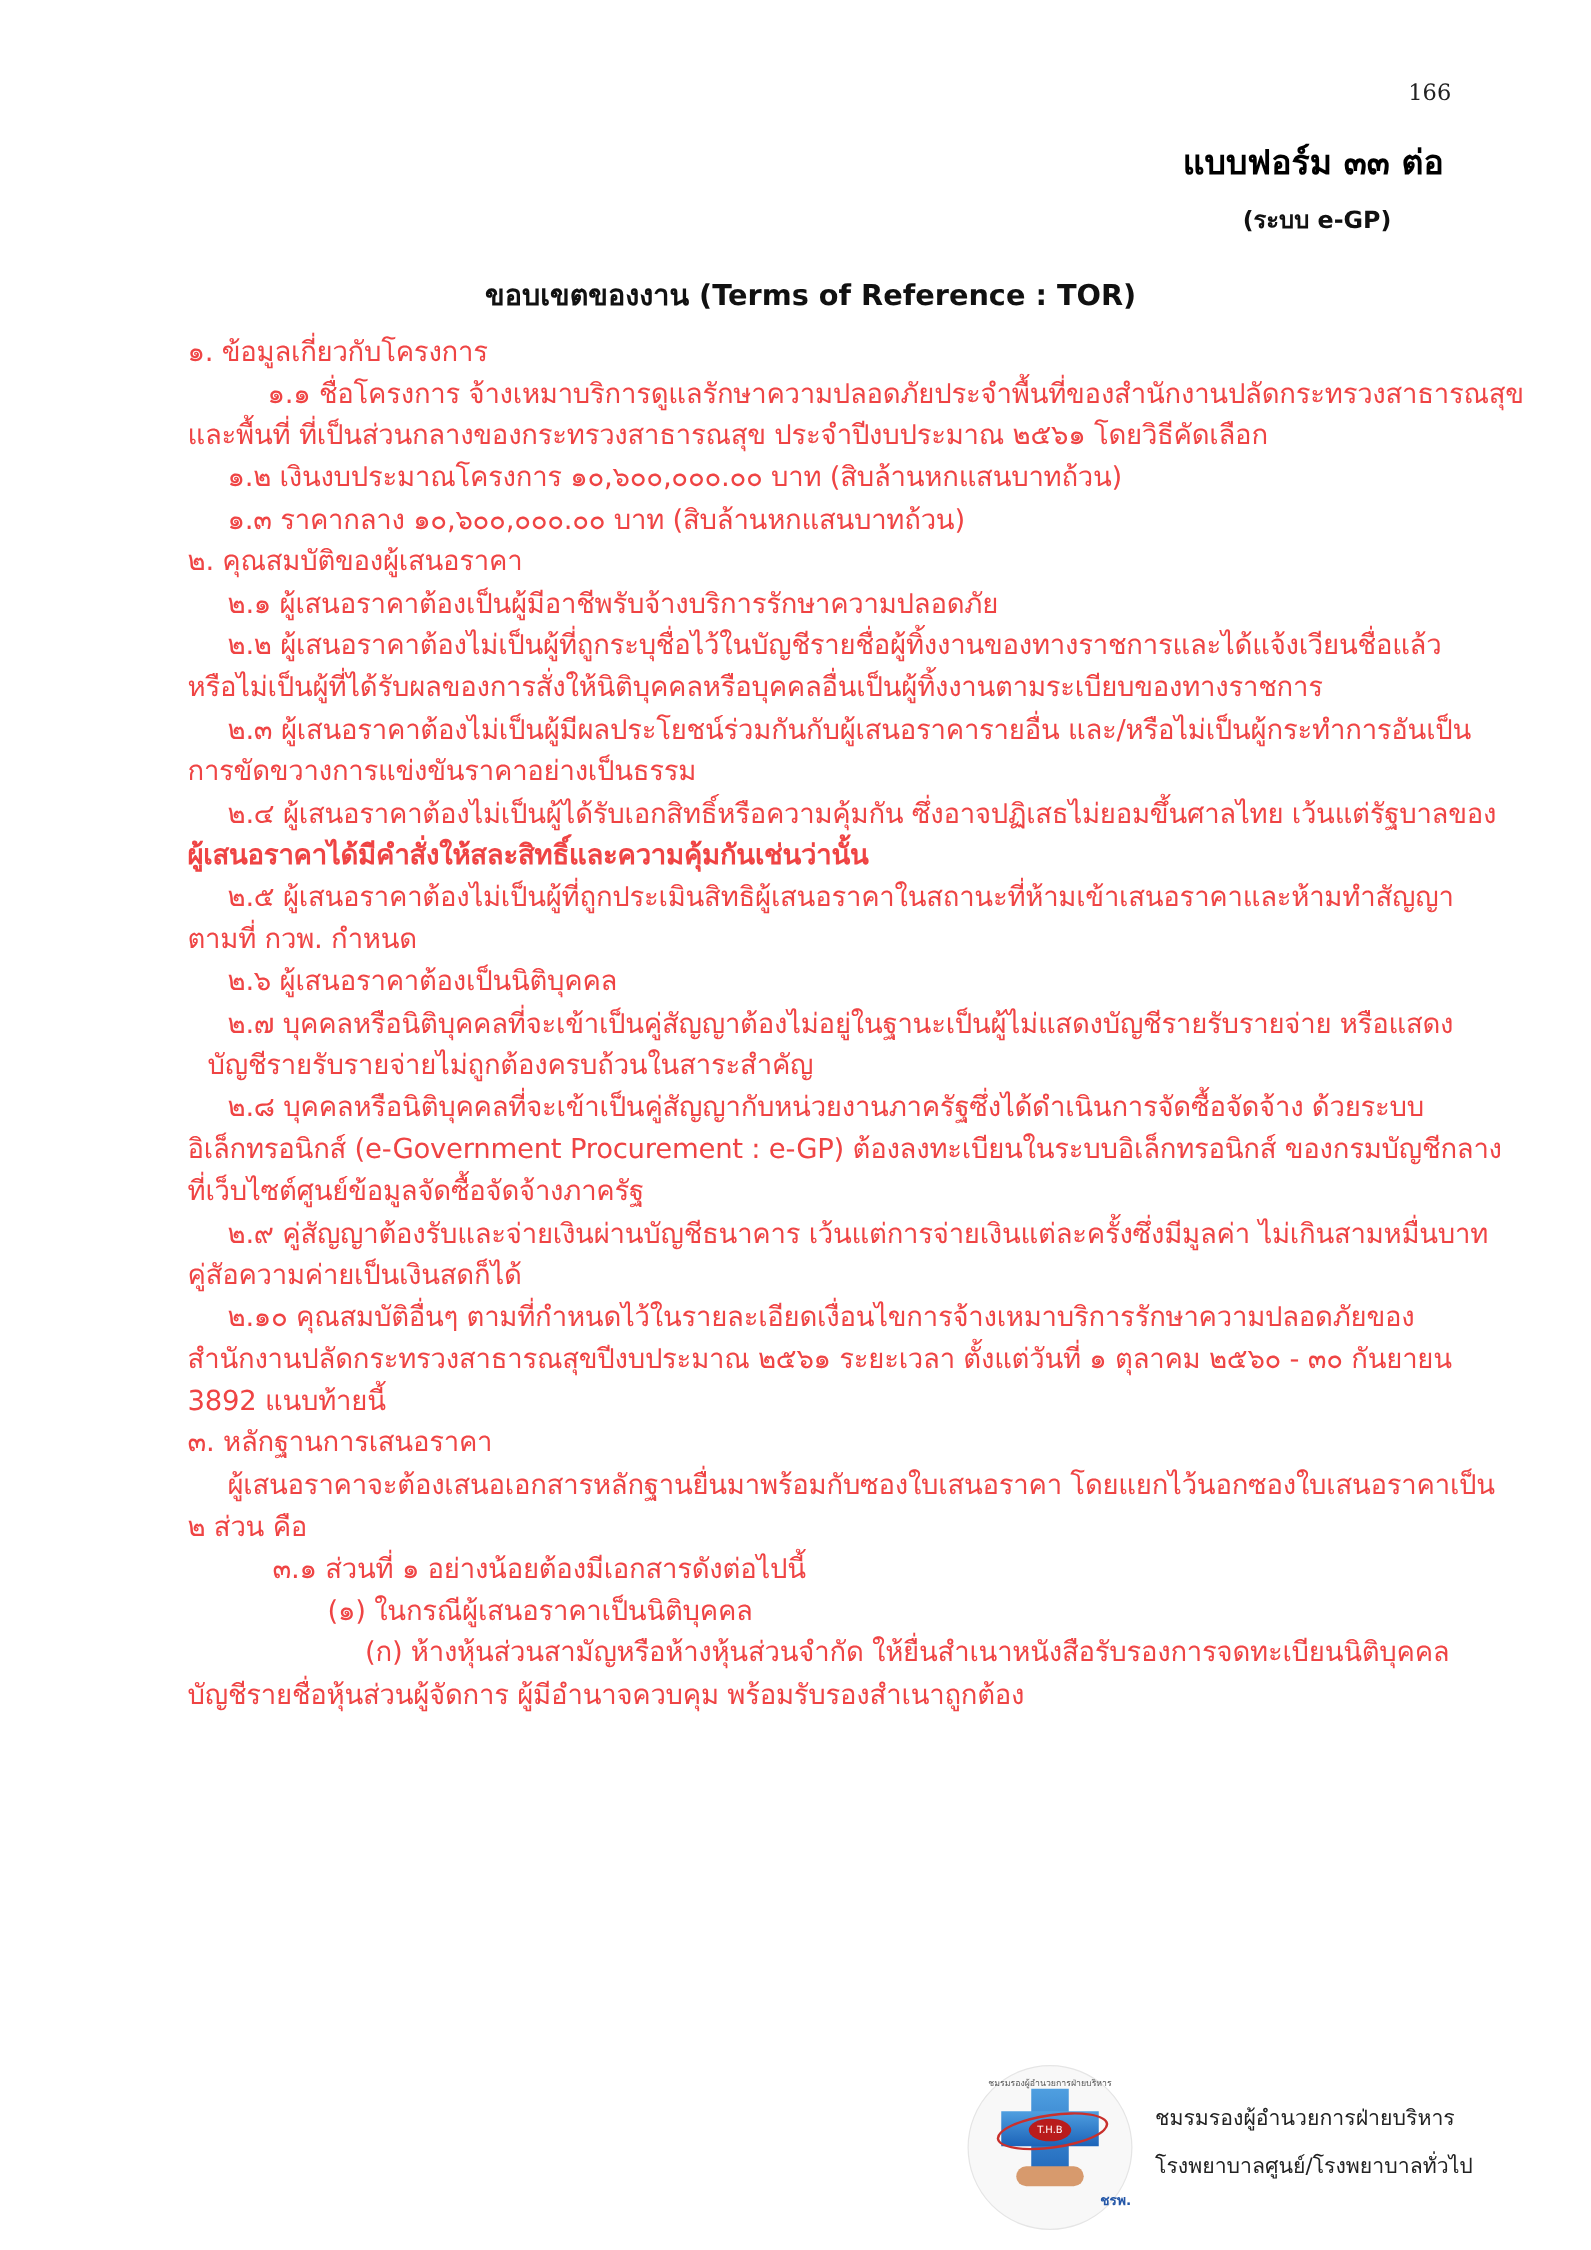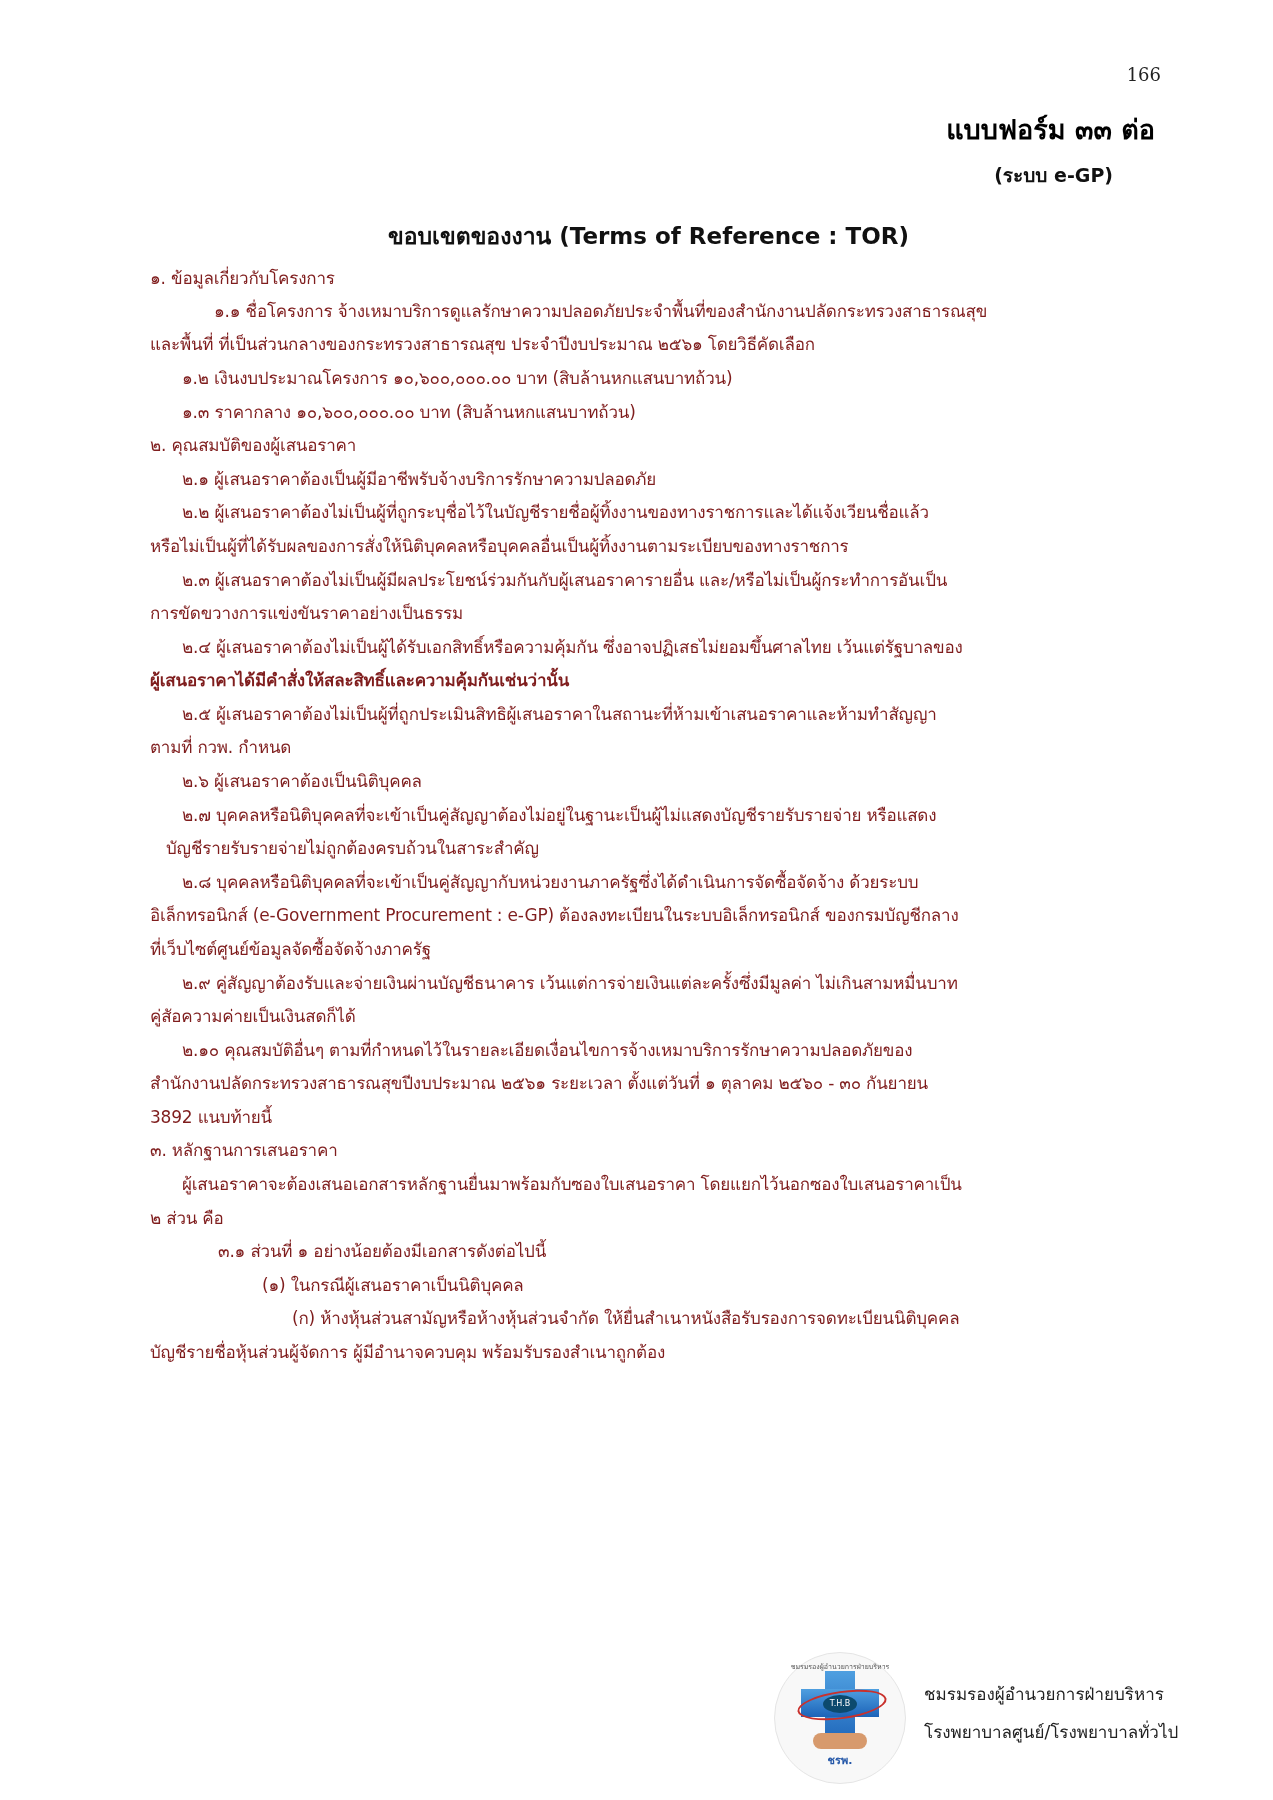--- a/index.html
+++ b/index.html
@@ -4,42 +4,42 @@
   <style>
     html, body { margin: 0; padding: 0; background: #ffffff; }
     body { width: 1273px; height: 1800px; position: relative; overflow: hidden;
            font-family: "DejaVu Sans", sans-serif; color: #1a1a1a; }
     .page-number { position: absolute; right: 112px; top: 64px; font-size: 18px;
                    font-family: "DejaVu Serif", serif; color: #222; }
     .form-title { position: absolute; right: 118px; top: 108px; font-size: 27px; font-weight: bold; color: #000000; }
     .form-subtitle { position: absolute; right: 160px; top: 160px; font-size: 19px; font-weight: bold; color: #111; }
     .doc-title { position: absolute; left: 0; width: 1273px; top: 218px; text-align: center;
                  font-size: 23px; font-weight: bold; color: #111; padding-left: 12px; }
-    .line { position: absolute; left: 150px; font-size: 17px; white-space: nowrap; color: #7f1d1d;
+    .line { position: absolute; left: 150px; font-size: 22px; white-space: nowrap; color: #ef4444;
             letter-spacing: -0.2px; }
     .ind1 { left: 182px; }
     .ind2 { left: 218px; }
     .ind3 { left: 262px; }
     .ind4 { left: 292px; }
     .footer { position: absolute; left: 774px; top: 1652px; width: 440px; height: 140px; }
     .logo { position: absolute; left: 0; top: 0; width: 130px; height: 130px; border-radius: 50%;
             background: #f8f8f8; border: 1px solid #e5e5e5; }
     .logo .ring-text { position: absolute; left: 10px; top: 8px; width: 110px; font-size: 7px; color: #555;
                        text-align: center; }
     .logo .cross-v { position: absolute; left: 50px; top: 18px; width: 30px; height: 76px;
                      background: linear-gradient(#4f9fe0, #1c63b8); }
     .logo .cross-h { position: absolute; left: 26px; top: 36px; width: 78px; height: 28px;
                      background: linear-gradient(#4f9fe0, #1c63b8); }
     .logo .oval { position: absolute; left: 22px; top: 38px; width: 86px; height: 24px;
                   border: 2px solid #c9302c; border-radius: 50%; transform: rotate(-8deg); }
     .logo .thb { position: absolute; left: 48px; top: 42px; width: 34px; height: 18px; border-radius: 50%;
-                 background: #0c4a6e; color: #fff; font-size: 8px; text-align: center; line-height: 18px; }
+                 background: #b91c1c; color: #fff; font-size: 8px; text-align: center; line-height: 18px; }
     .logo .hands { position: absolute; left: 38px; top: 80px; width: 54px; height: 16px;
                    background: #d79a6d; border-radius: 8px; }
-    .logo .abbr { position: absolute; left: 0; width: 130px; top: 98px; text-align: center;
+    .logo .abbr { position: absolute; left: 0; width: 130px; top: 98px; text-align: right;
                   font-size: 11px; font-weight: bold; color: #2457a8; }
     .org-line { position: absolute; left: 150px; font-size: 17px; color: #222; white-space: nowrap; }
   </style>
 </head>
 <body>
 
 <div class="page-number">166</div>
 <div class="form-title">แบบฟอร์ม ๓๓ ต่อ</div>
 <div class="form-subtitle">(ระบบ e-GP)</div>
 <div class="doc-title">ขอบเขตของงาน (Terms of Reference : TOR)</div>

